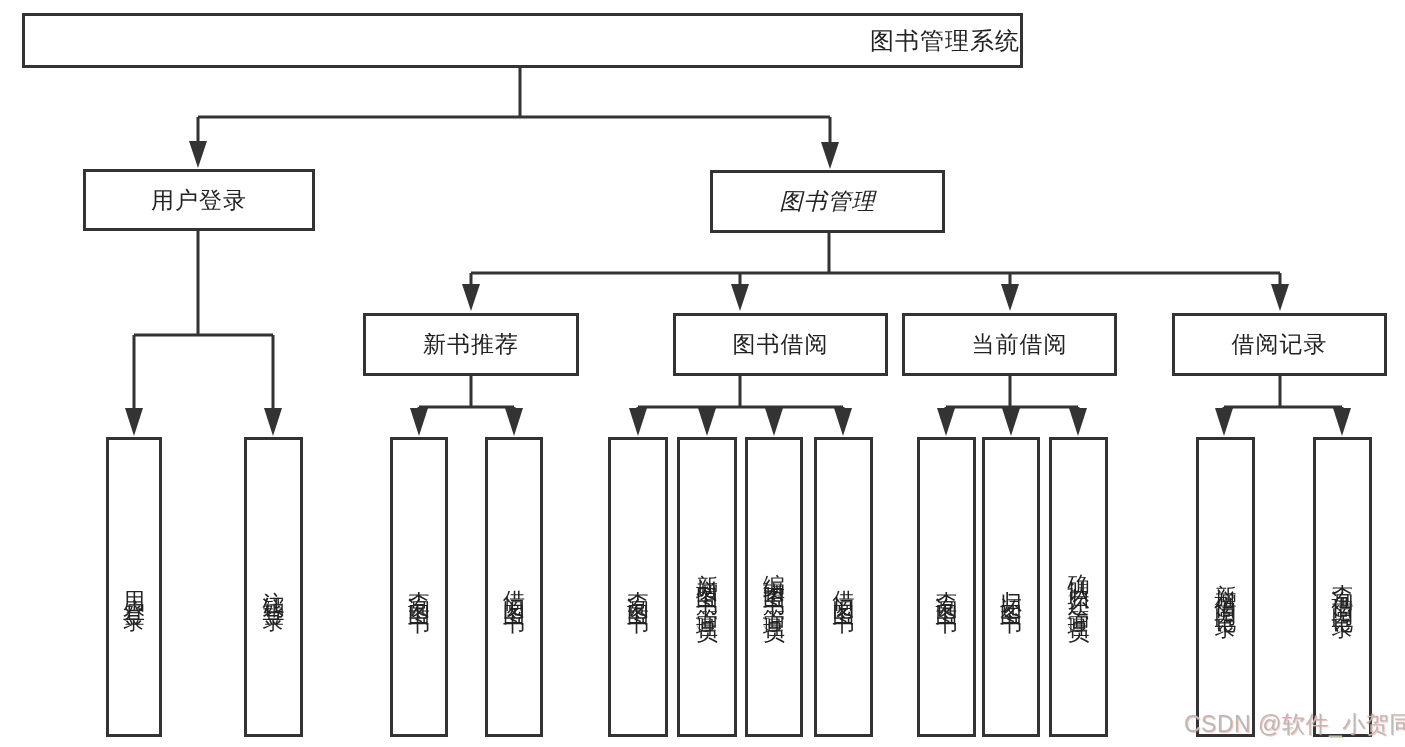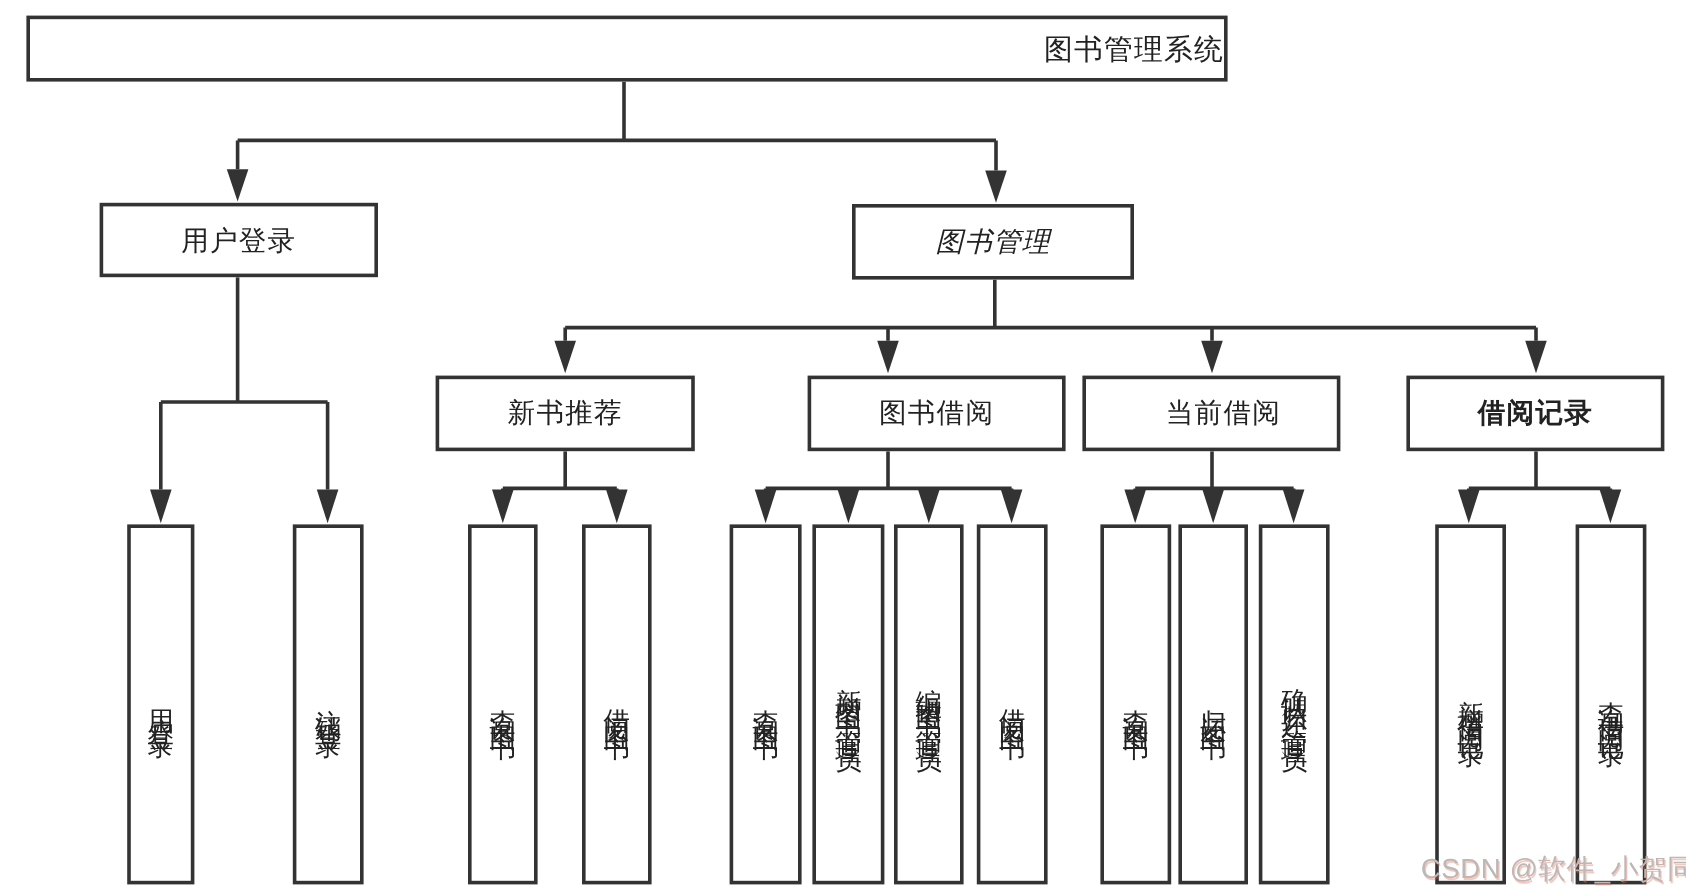--- a/index.html
+++ b/index.html
@@ -116,21 +116,21 @@
 
   <div class="node hbox" style="left:363px; top:313px; width:216px; height:63px;font-family:Liberation Mono, monospace;">
     <span>新书推荐</span>
   </div>
   <div class="node hbox" style="left:633px; top:313px; width:215px; height:63px;margin-left:40px;">
     <span>图书借阅</span>
   </div>
   <div class="node hbox" style="left:902px; top:313px; width:215px; height:63px;padding-left:20px;">
     <span>当前借阅</span>
   </div>
-  <div class="node hbox" style="left:1172px; top:313px; width:215px; height:63px;font-weight:bold;">
+  <div class="node hbox" style="left:1172px; top:313px; width:215px; height:63px;">
     <span>借阅记录</span>
   </div>
 
   <div class="node vbox" style="left:106px; top:437px; width:56px; height:300px;">
     <span>用户登录</span>
   </div>
   <div class="node vbox" style="left:244px; top:437px; width:59px; height:300px;">
     <span>注销登录</span>
   </div>
 

